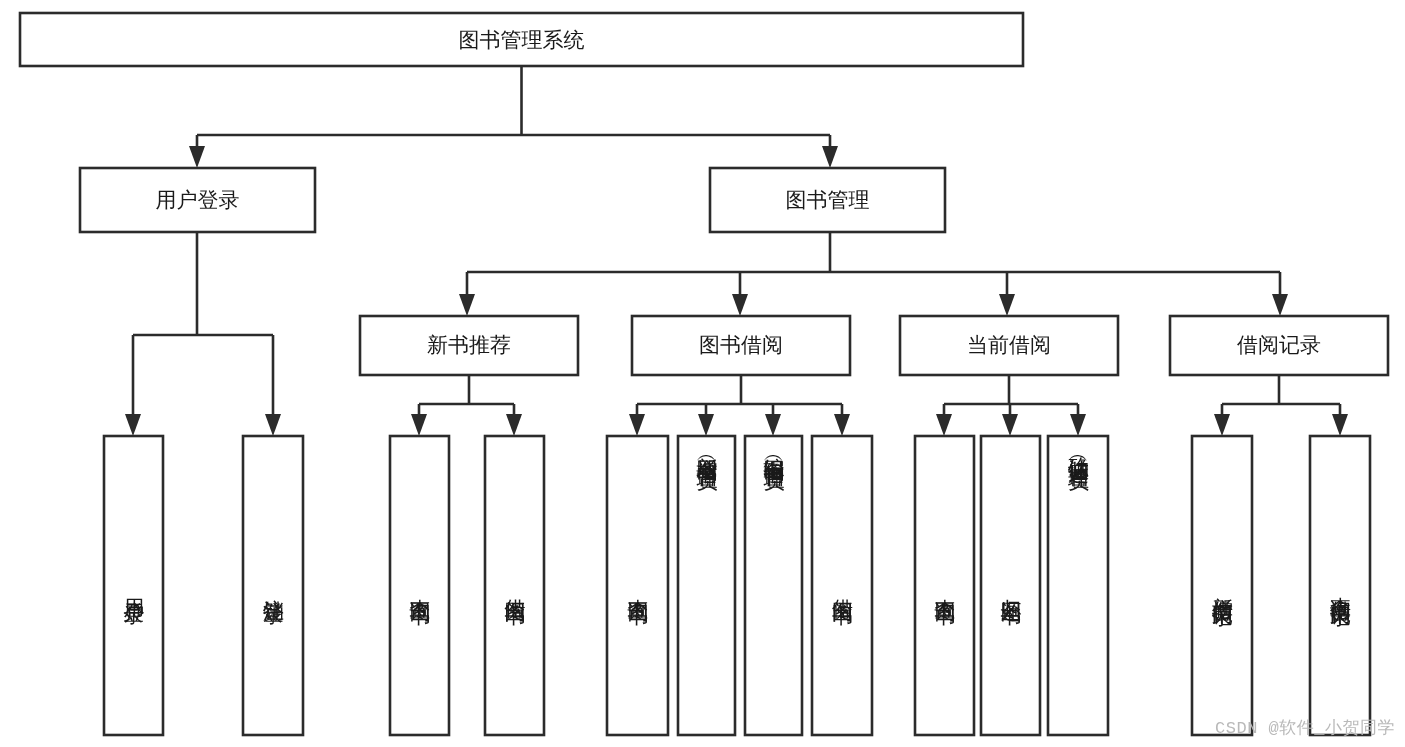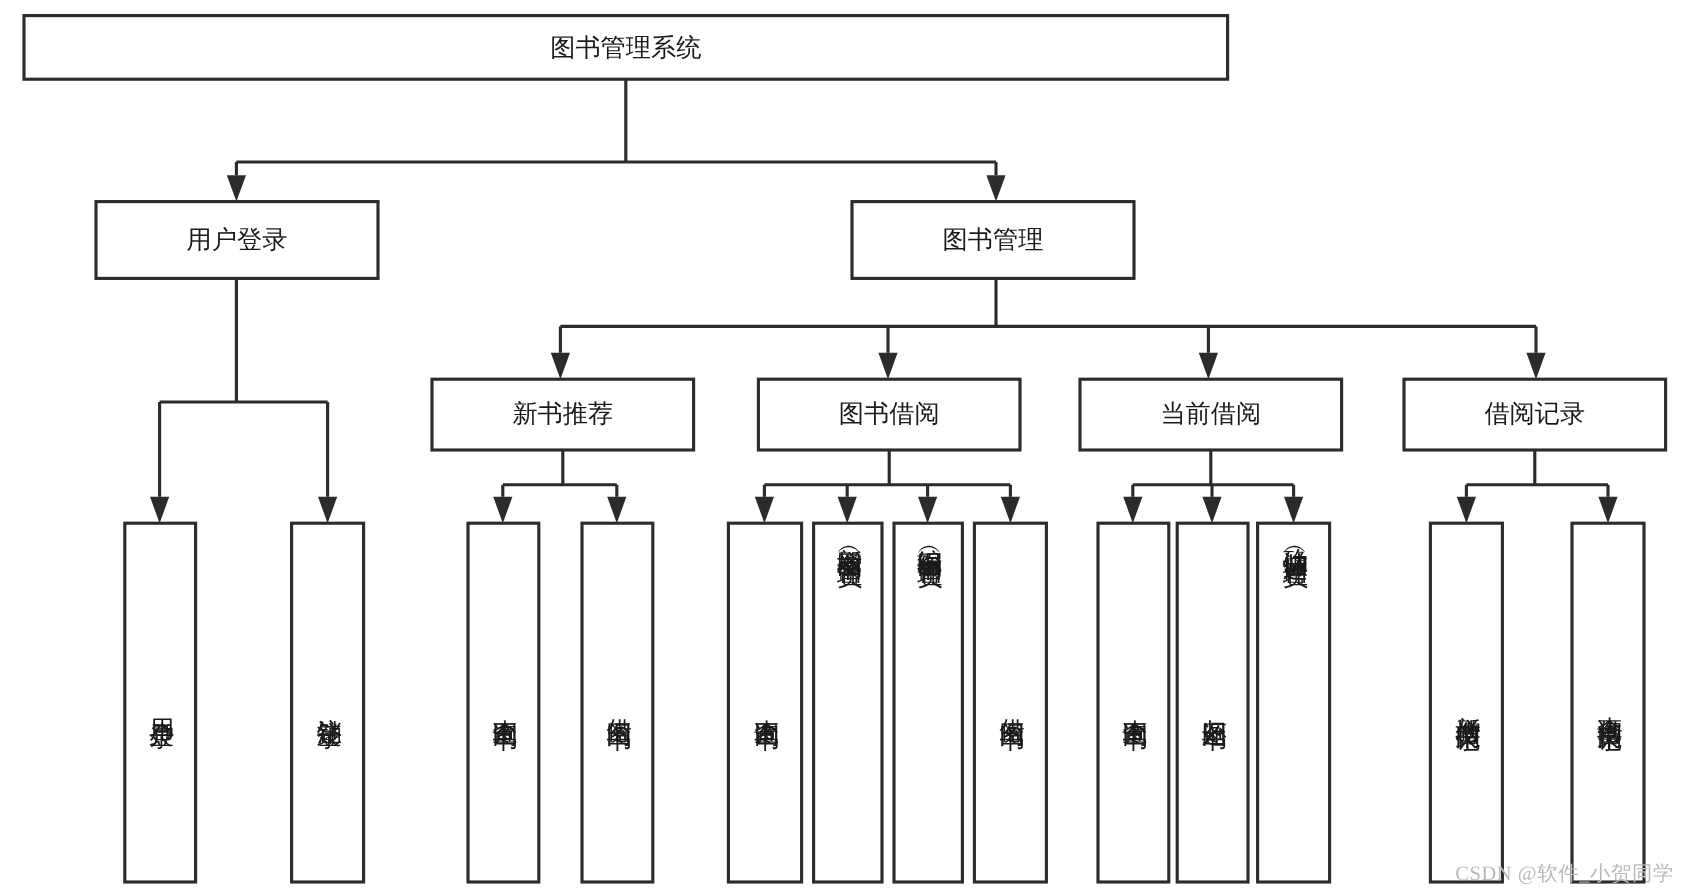--- a/index.html
+++ b/index.html
@@ -63,21 +63,21 @@
     line-height: 1.28;
     color: #1a1a1a;
     letter-spacing: 2px;
     white-space: nowrap;
     text-align: center;
   }
   .watermark {
     position: absolute;
     right: 10px;
     bottom: 8px;
-    font-family: Liberation Serif, serif;
+    font-family: Liberation Mono, monospace;
     font-size: 17px;
     color: #b9b9b9;
     letter-spacing: 0.5px;
     white-space: nowrap;
     text-align: center;
   }
 </style>
 </head>
 <body>
 

